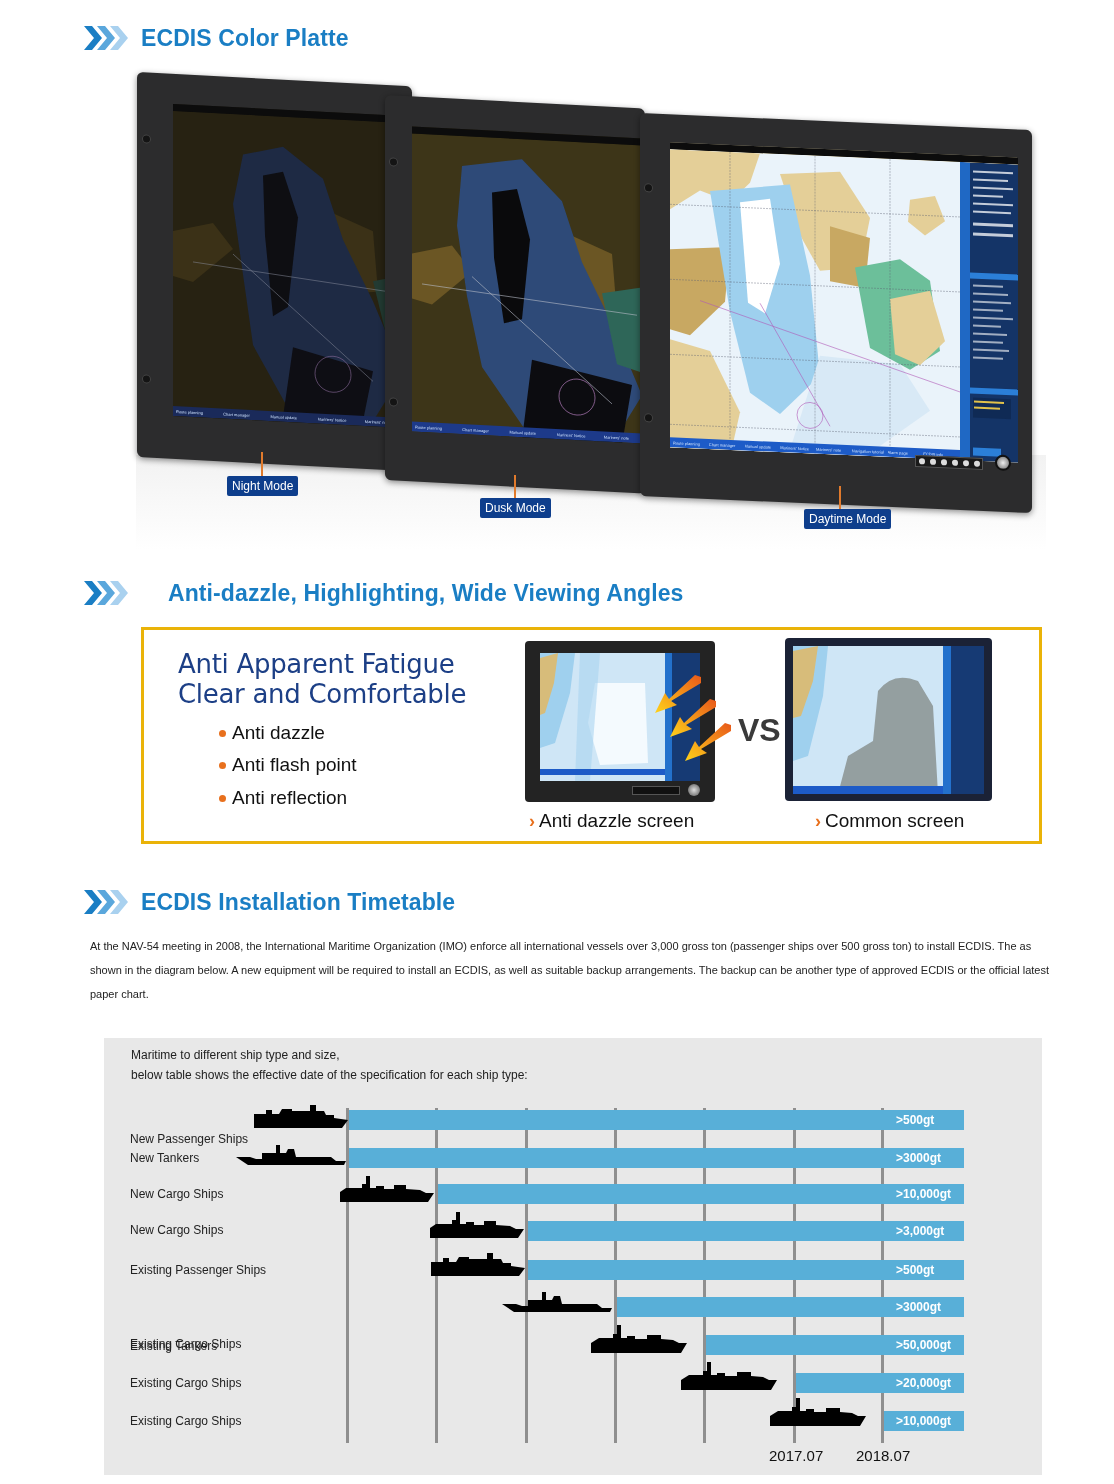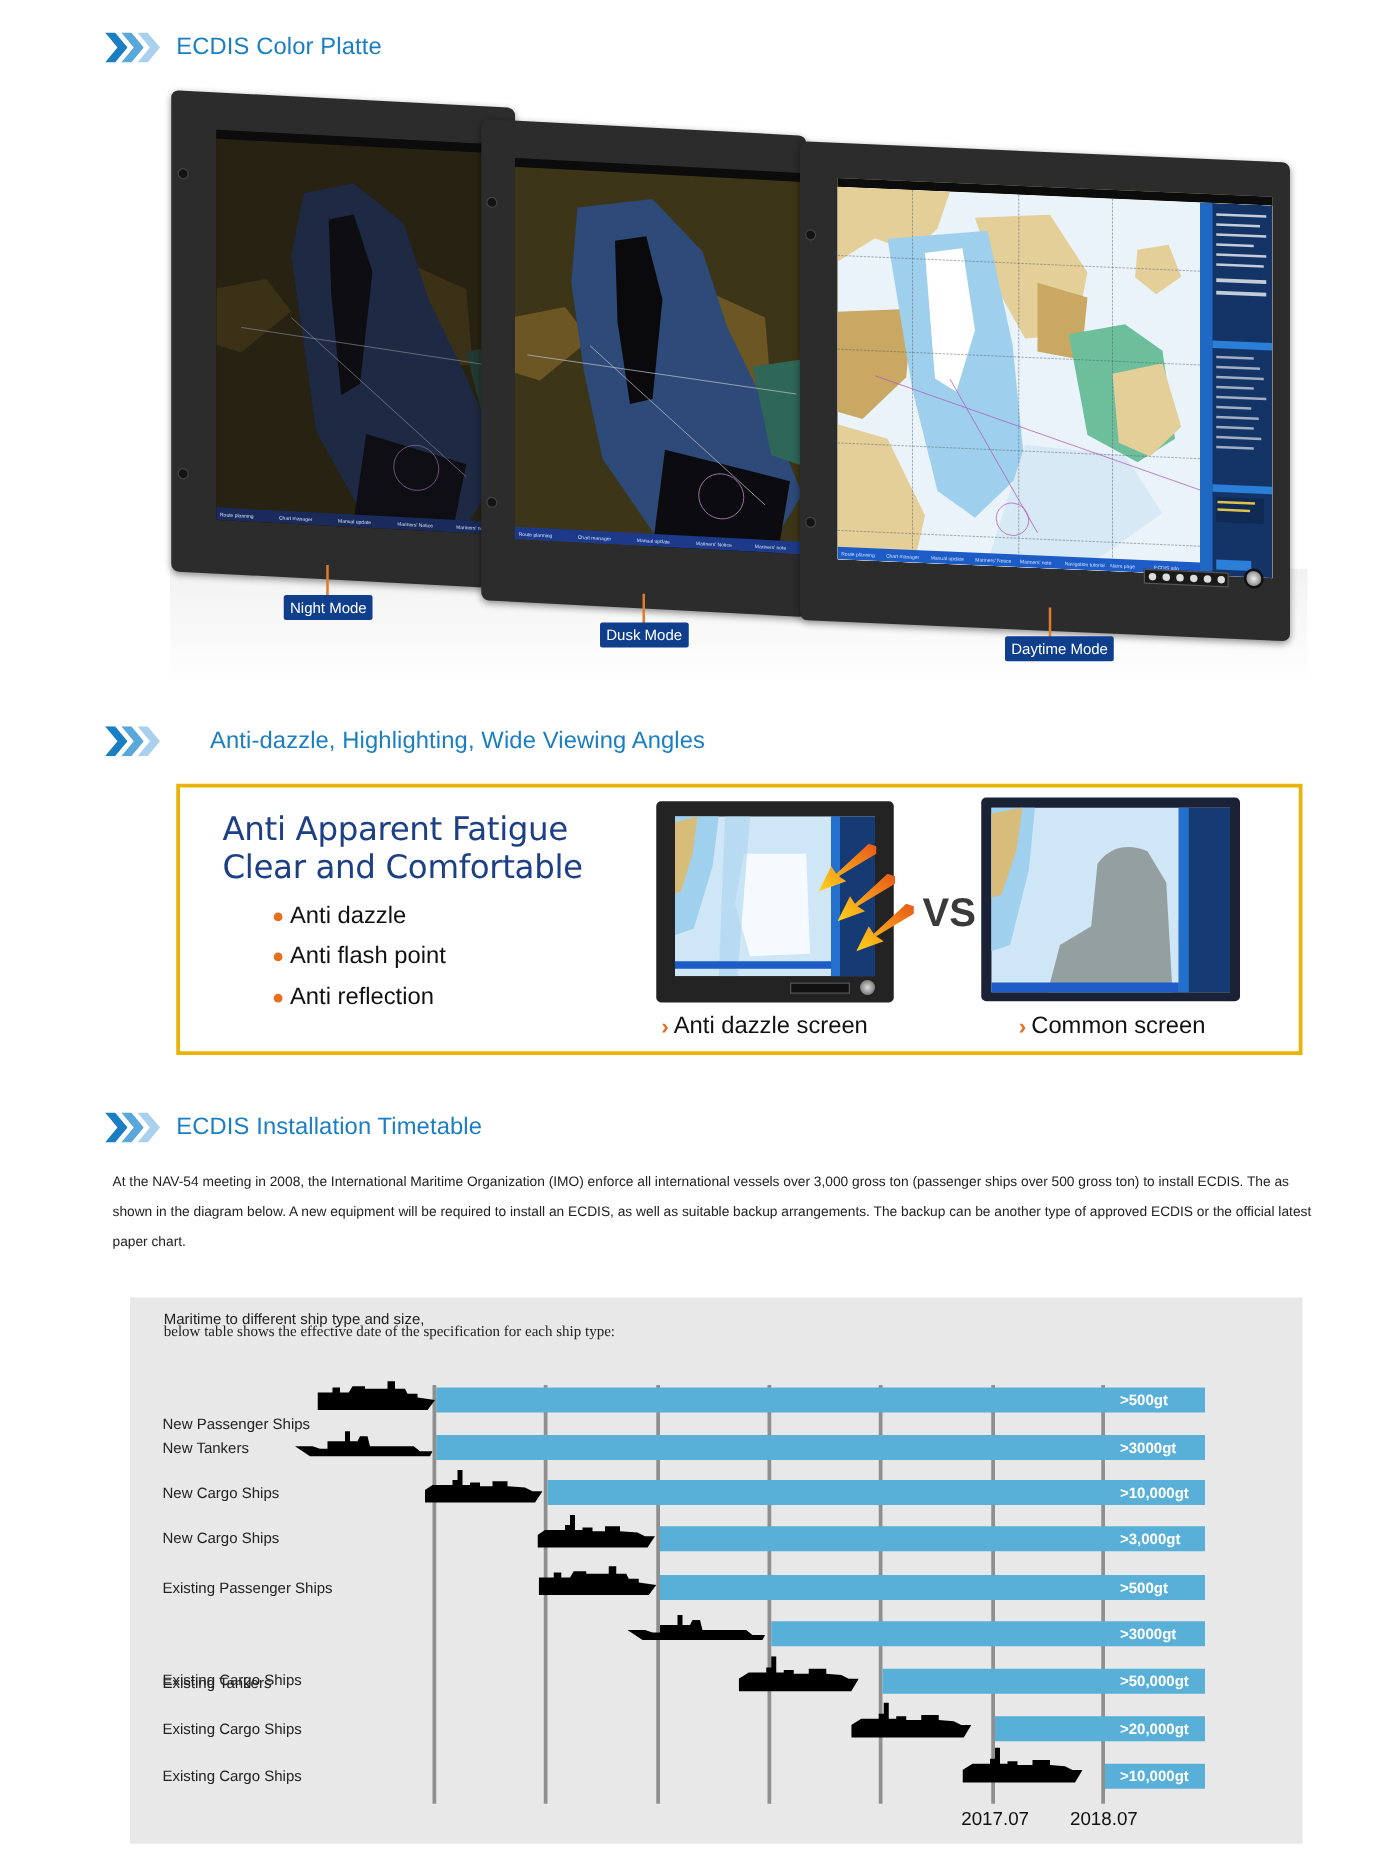--- a/index.html
+++ b/index.html
@@ -6,21 +6,21 @@
   html, body { width: 1114px; height: 1484px; background: #ffffff; overflow: hidden; }
   body { position: relative; font-family: "Liberation Sans", sans-serif; color: #222; }
 
   .section-head { position: absolute; left: 84px; display: flex; align-items: center; height: 32px; }
   .chev { position: relative; width: 46px; height: 24px; margin-right: 11px; }
   .chev span { position: absolute; top: 0; width: 18px; height: 24px; }
   .chev span:nth-child(1) { left: 0; }
   .chev span:nth-child(2) { left: 13px; }
   .chev span:nth-child(3) { left: 26px; }
   .chev svg { width: 18px; height: 24px; display: block; }
-  .section-title { font-size: 19px; font-weight: normal; color: #1a7ec4; letter-spacing: 0.1px; }
+  .section-title { font-size: 23px; font-weight: bold; color: #1a7ec4; letter-spacing: 0.1px; }
 
   
   .monitor { position: absolute; background: #2c2c2d; border-radius: 6px; box-shadow: 0 2px 6px rgba(0,0,0,0.45); }
   .screen { position: absolute; overflow: hidden; border-top: 7px solid #0c0c0c; }
   .screen .chart { position: absolute; inset: 0; }
   .screen .bottom-bar { position: absolute; left: 0; right: 0; bottom: 0; height: 10px; display: flex; gap: 2px; padding: 0 3px; align-items: center; }
   .screen .bottom-bar span { flex: 1; font-size: 4px; color: #cfe3ff; white-space: nowrap; overflow: hidden; }
   .screw { position: absolute; width: 9px; height: 9px; border-radius: 50%; background: #141414; border: 1px solid #444; }
   .reflection { position: absolute; background: linear-gradient(#f2f2f2, #ffffff); }
 
@@ -327,21 +327,21 @@
         </svg>
       </span>
   </div>
   <div class="section-title">ECDIS Installation Timetable</div>
 </div>
 
 <p class="para">At the NAV-54 meeting in 2008, the International Maritime Organization (IMO) enforce all international vessels over 3,000 gross ton (passenger ships over 500 gross ton) to install ECDIS. The as shown in the diagram below. A new equipment will be required to install an ECDIS, as well as suitable backup arrangements. The backup can be another type of approved ECDIS or the official latest paper chart.</p>
 
 <div class="tt">
   <div class="tt-intro" style="top:10px;">Maritime to different  ship type and size,</div>
-  <div class="tt-intro" style="top:20px;font-family:Liberation Serif, serif;">below table shows the effective date of the specification for each ship type:</div>
+  <div class="tt-intro" style="top:30px;">below table shows the effective date of the specification for each ship type:</div>
 
   <div class="gridline" style="left:242px;"></div>
   <div class="gridline" style="left:331px;"></div>
   <div class="gridline" style="left:421px;"></div>
   <div class="gridline" style="left:510px;"></div>
   <div class="gridline" style="left:599px;"></div>
   <div class="gridline" style="left:689px;"></div>
   <div class="gridline" style="left:777px;"></div>
 
   <div class="tt-row-label" style="top:75px;margin-top:19px;">New Passenger Ships</div>

